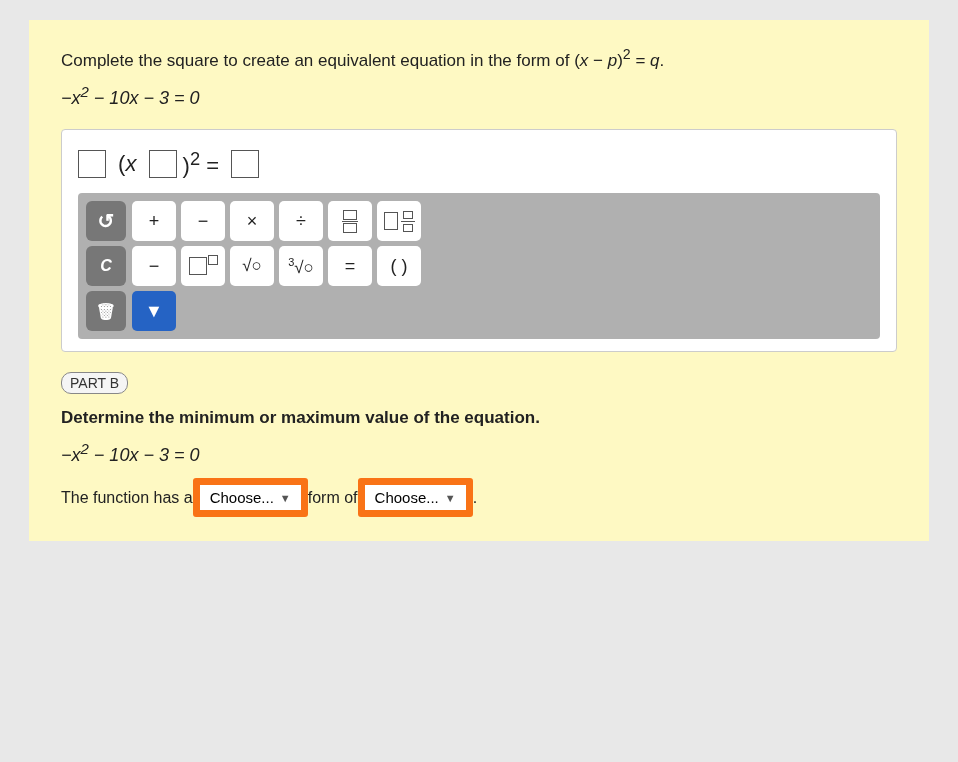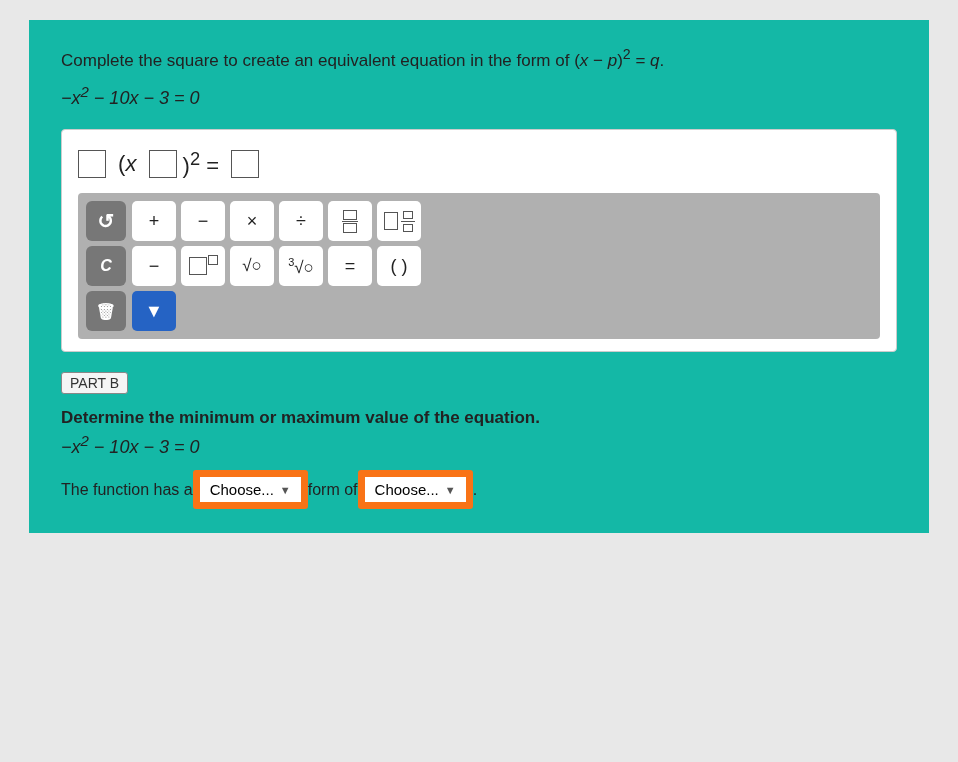--- a/index.html
+++ b/index.html
@@ -9,21 +9,21 @@
       background: #e8e8e8;
       width: 958px;
       min-height: 762px;
       display: flex;
       align-items: flex-start;
       justify-content: center;
       padding: 20px;
     }
 
     .page-container {
-      background: #14b8a6;
+      background: #fef9c3;
       width: 100%;
       max-width: 900px;
       padding: 24px 32px;
     }
 
     .instruction-text {
       font-size: 17px;
       color: #222;
       margin-bottom: 10px;
       line-height: 1.5;
@@ -205,34 +205,34 @@
       height: 10px;
       border: 1.5px solid #555;
       margin-top: -2px;
       margin-left: 1px;
     }
 
     
     .part-b-badge {
       display: inline-block;
       border: 1.5px solid #888;
-      border-radius: 3px;
+      border-radius: 10px;
       padding: 2px 8px;
       font-size: 14px;
       color: #333;
       margin-bottom: 14px;
       margin-top: 20px;
       background: #f5f5f5;
     }
 
     .part-b-instruction {
       font-size: 17px;
       color: #222;
       font-weight: 600;
-      margin-bottom: 4px;
+      margin-bottom: 12px;
     }
 
     .part-b-equation {
       font-size: 18px;
       color: #222;
       margin-bottom: 12px;
       font-style: italic;
     }
 
     .part-b-function-row {

